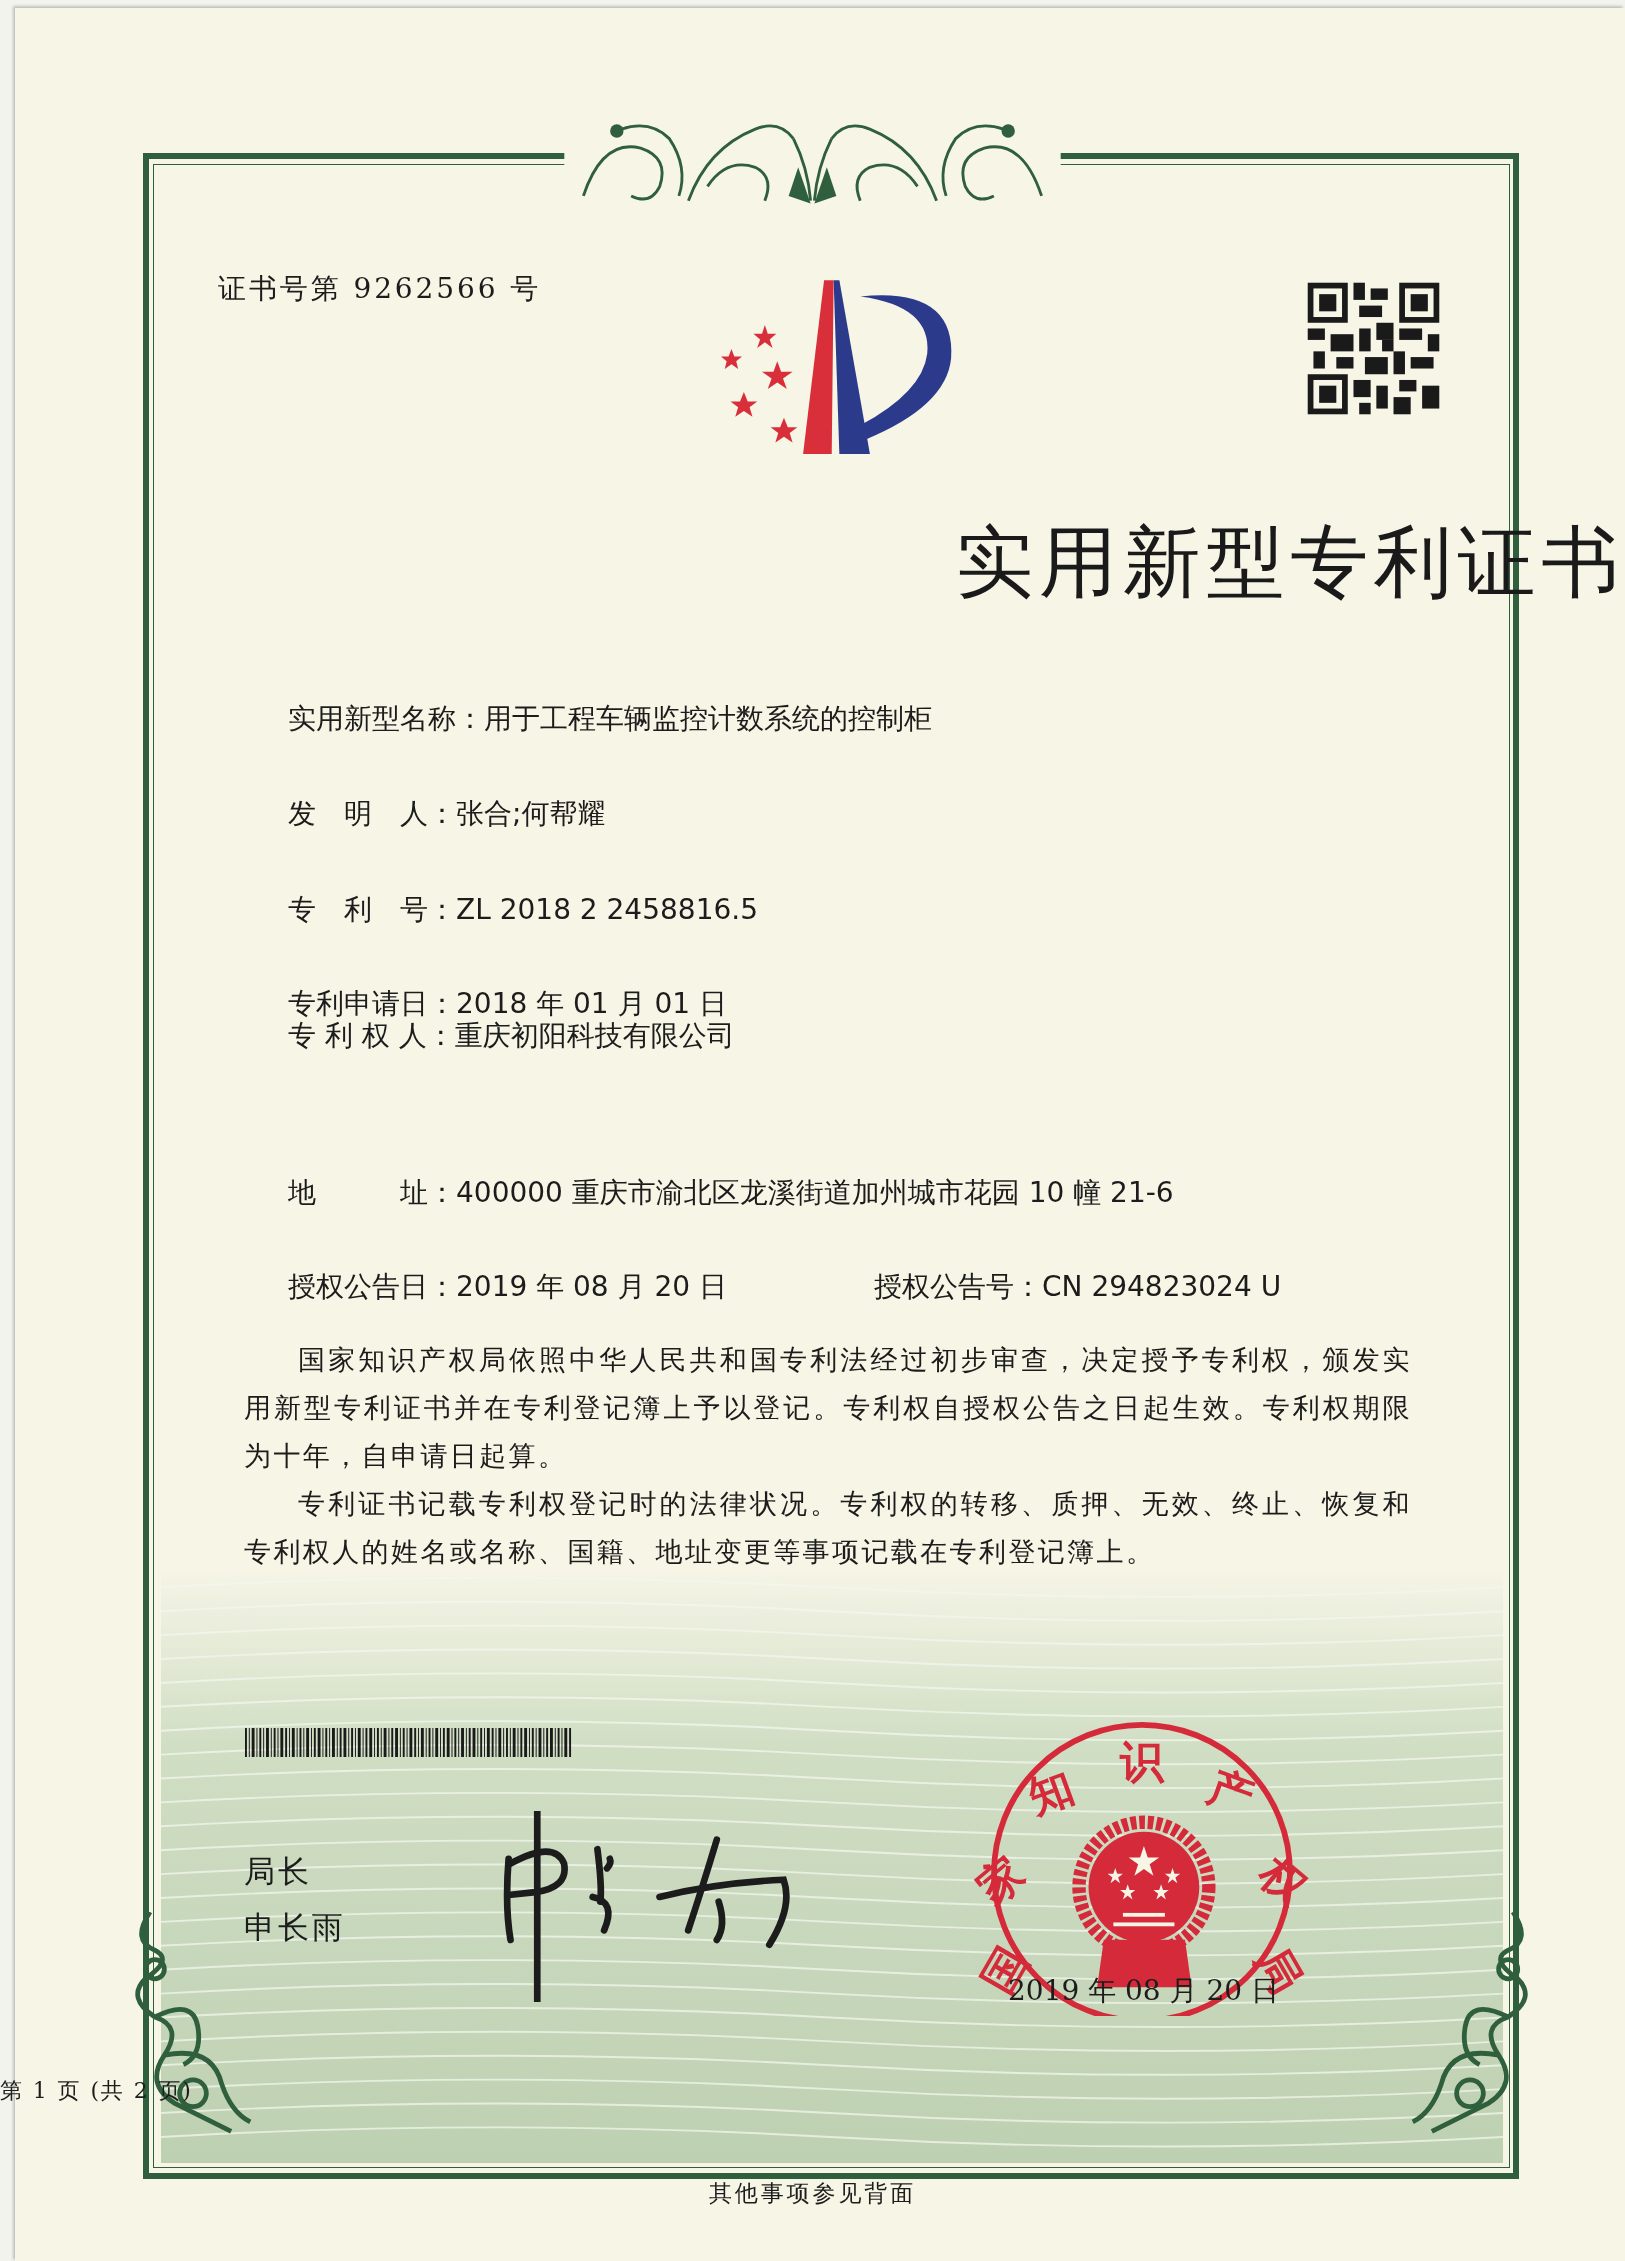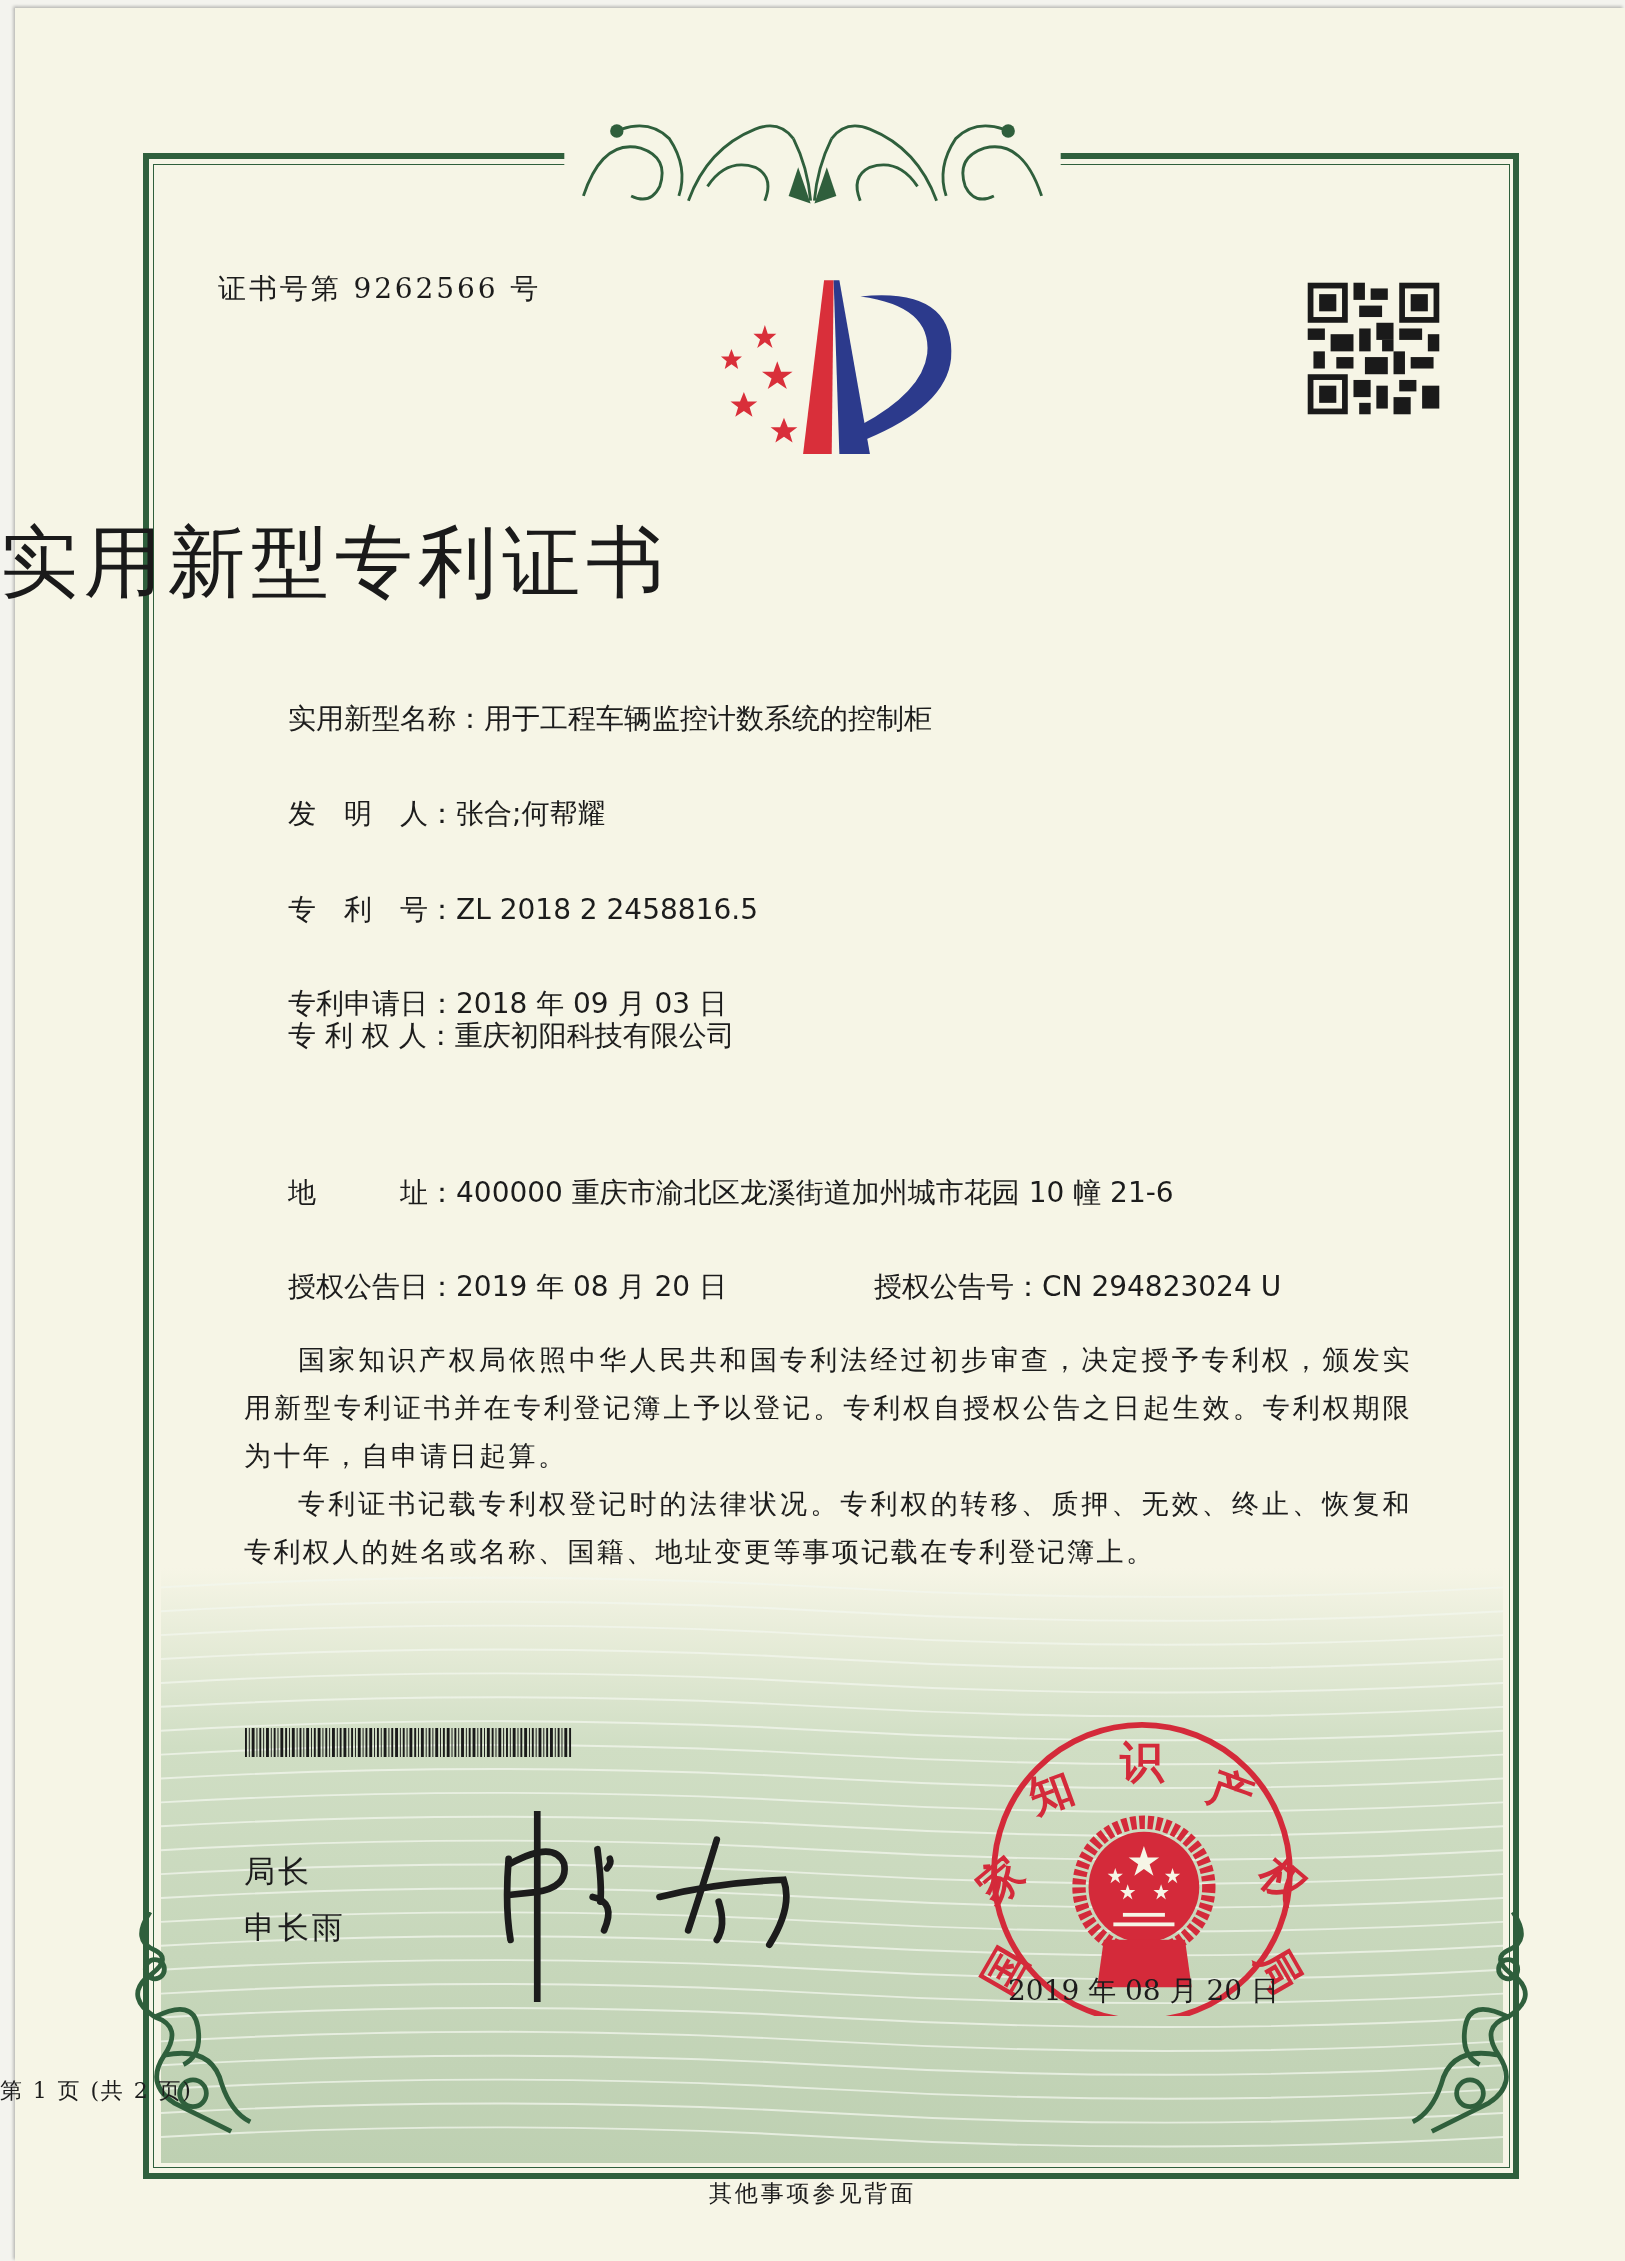--- a/index.html
+++ b/index.html
@@ -31,21 +31,21 @@
   .ornament-top { position: absolute; left: 564px; top: 110px; }
   .ornament-corner { position: absolute; }
 
   .cert-no {
     position: absolute; left: 218px; top: 270px; font-size: 28px; letter-spacing: 2.9px;
   }
   .logo { position: absolute; left: 717px; top: 263px; }
   .qr { position: absolute; left: 1302px; top: 277px; width: 143px; height: 143px; }
 
   .title {
-    position: absolute; left: 0; width: 1625px; top: 511px; text-align: left;
+    position: absolute; left: 0; width: 1625px; top: 511px; text-align: right;
     font-size: 78px; letter-spacing: 5.7px; font-family: "DejaVu Sans", "Liberation Sans", sans-serif;
     color: #1a1a1a;
   }
 
   .field {
     position: absolute; left: 244px; font-size: 28px;
     font-family: "DejaVu Sans", "Liberation Sans", sans-serif; white-space: nowrap; margin-left: 44px;
   }
   .field .label { display: inline-block; }
   .field .sep { display: inline-block; }
@@ -209,21 +209,21 @@
 <div class="field" style="top:700px;">
   <span class="label">实用新型名称</span><span class="sep">：</span><span class="value">用于工程车辆监控计数系统的控制柜</span>
 </div>
 <div class="field" style="top:795px;">
   <span class="label">发　明　人</span><span class="sep">：</span><span class="value">张合;何帮耀</span>
 </div>
 <div class="field" style="top:891px;">
   <span class="label">专　利　号</span><span class="sep">：</span><span class="value">ZL 2018 2 2458816.5</span>
 </div>
 <div class="field" style="top:985px;">
-  <span class="label">专利申请日</span><span class="sep">：</span><span class="value">2018 年 09 月 03 日</span>
+  <span class="label">专利申请日</span><span class="sep">：</span><span class="value">2018 年 01 月 01 日</span>
 </div>
 <div class="field" style="top:1017px;">
   <span class="label">专 利 权 人</span><span class="sep">：</span><span class="value">重庆初阳科技有限公司</span>
 </div>
 <div class="field" style="top:1174px;">
   <span class="label">地　　　址</span><span class="sep">：</span><span class="value">400000  重庆市渝北区龙溪街道加州城市花园 10 幢 21-6</span>
 </div>
 <div class="field" style="top:1268px;">
   <span class="label">授权公告日</span><span class="sep">：</span><span class="value">2019 年 08 月 20 日</span>
 </div>

